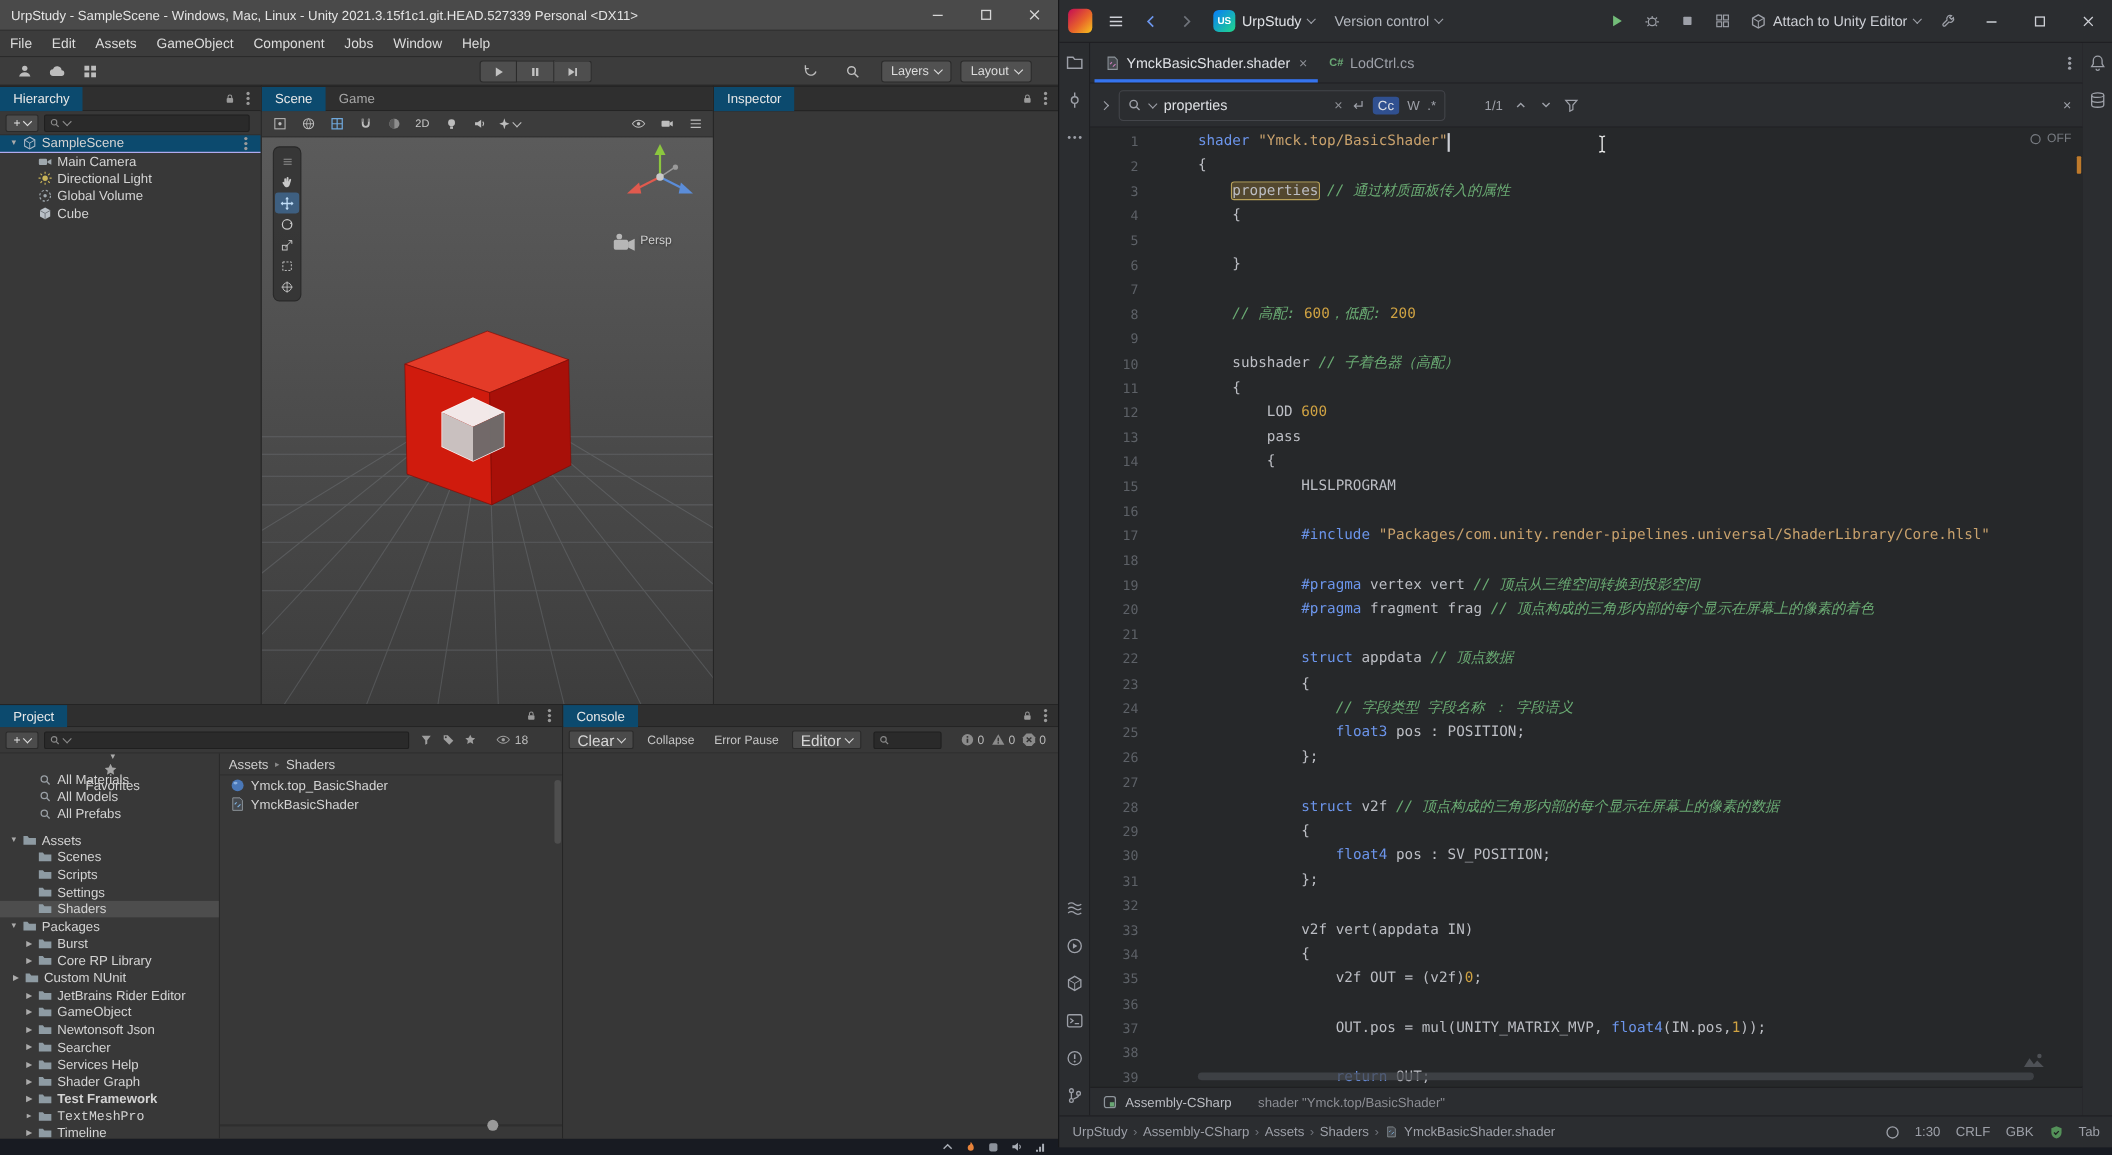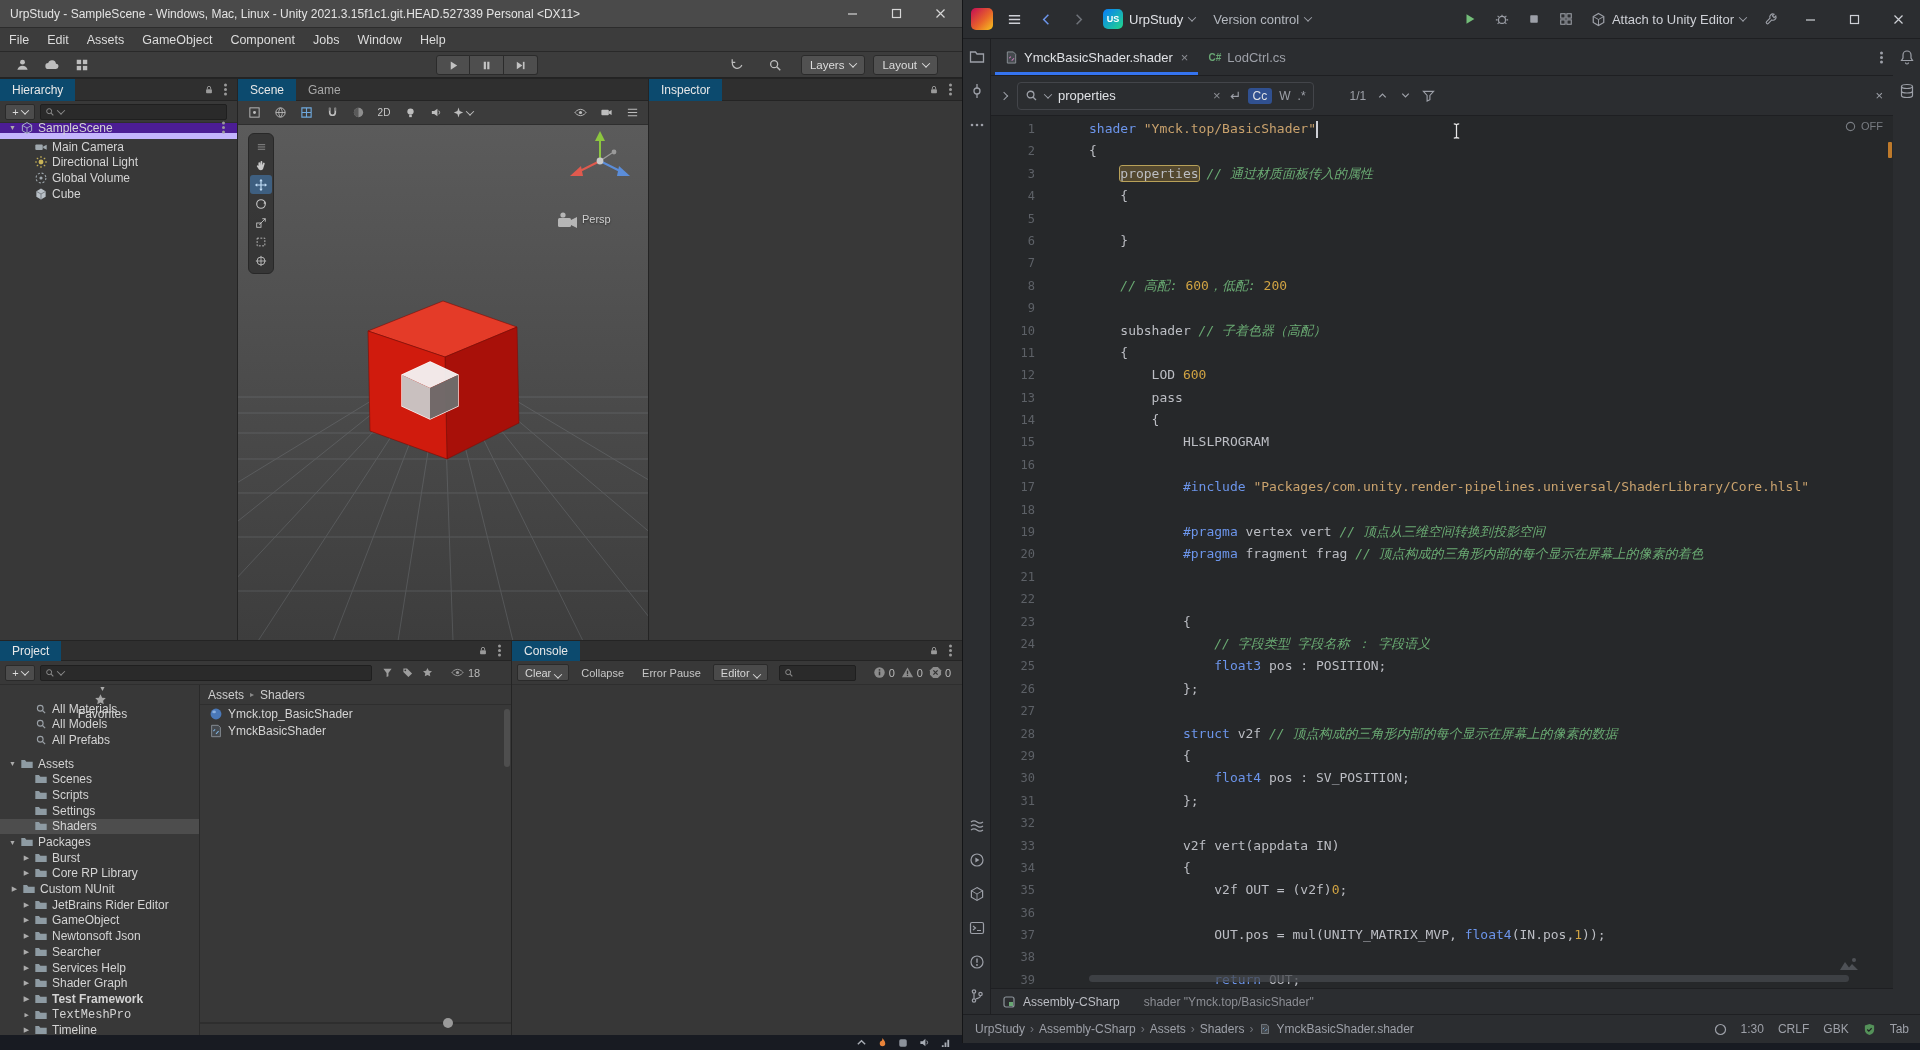--- a/index.html
+++ b/index.html
@@ -33,23 +33,23 @@
 .p-tab{height:22px;display:flex;align-items:center;gap:5px;padding:0 12px;font-size:12px;color:#A8A8A8}
 .p-tab.active{background:#0c4a6e;color:#E8E8E8}
 .p-icons{margin-left:auto;display:flex;gap:10px;align-items:center;padding-right:10px;color:#9A9A9A}
 .u-toolrow{height:22px;display:flex;align-items:center;padding:0 5px;border-bottom:1px solid #2E2E2E;background:#383838}
 .u-add{width:30px;height:16px;background:#4C4C4C;border:1px solid #2A2A2A;border-radius:2px;font-size:11px;color:#DDD;display:flex;align-items:center;justify-content:center;gap:3px;flex:none}
 .u-search{flex:1;height:16px;background:#2A2A2A;border:1px solid #1F1F1F;border-radius:2px;margin:0 5px;display:flex;align-items:center;gap:3px;padding:0 4px;color:#8A8A8A;font-size:11px}
 .trow{height:15.7px;display:flex;align-items:center;font-size:12px;color:#D4D4D4;white-space:nowrap;width:100%}
 .trow .arrow{width:13px;font-size:7px;color:#ABABAB;text-align:center;flex:none}
 .trow .ric{width:15px;height:15px;margin-right:4px;display:flex;align-items:center;justify-content:center;flex:none}
 .trow.sel{background:#4D4D4D}
-.trow.scene-row{background:#4c1d95;border-bottom:6px solid #c4b5fd}
+.trow.scene-row{background:#0c4a6e;border-bottom:1px solid #c4b5fd}
 .frow{height:17px;display:flex;align-items:center;gap:5px;font-size:12px;color:#D4D4D4;padding-left:8px;white-space:nowrap}
-.c-btn{height:17px;border:1px solid #2A2A2A;background:#4A4A4A;border-radius:2px;padding:1px 7px;font-size:11px;display:flex;align-items:flex-end;gap:4px;color:#D6D6D6;flex:none}
+.c-btn{height:17px;border:1px solid #2A2A2A;background:#4A4A4A;border-radius:2px;padding:1px 7px;font-size:14px;display:flex;align-items:center;gap:4px;color:#D6D6D6;flex:none}
 .c-flat{height:17px;padding:0 6px;font-size:11px;display:flex;align-items:center;color:#C6C6C6;flex:none}
 .count{display:flex;align-items:center;gap:3px;color:#B9B9B9;font-size:11px}
 
 #sceneviewport{position:absolute;left:0;top:46px;width:411px;height:516px;overflow:hidden;background:linear-gradient(#5B5B5B,#4A4A4A 55%,#3D3D3D)}
 .ovtools{position:absolute;left:10px;top:8px;width:26px;background:rgba(52,52,52,.92);border:1px solid #282828;border-radius:6px;display:flex;flex-direction:column;align-items:center;padding:3px 0}
 .ovbtn{width:22px;height:19px;display:flex;align-items:center;justify-content:center;color:#C8C8C8;border-radius:3px}
 .ovbtn.active{background:#3E5F80;color:#BFDcf5}
 .sc-ticon{width:22px;height:18px;display:flex;align-items:center;justify-content:center;color:#BDBDBD;flex:none}
 .persp-label{position:absolute;left:344px;top:88px;color:#D0D0D0;font-size:11px;text-shadow:0 1px 2px rgba(0,0,0,.5)}
 
@@ -1120,21 +1120,21 @@
             <div class="cline"><span class="ln">12</span><span class="ct"><span class="tk-p">        LOD </span><span class="tk-n">600</span></span></div>
             <div class="cline"><span class="ln">13</span><span class="ct"><span class="tk-p">        pass</span></span></div>
             <div class="cline"><span class="ln">14</span><span class="ct"><span class="tk-p">        {</span></span></div>
             <div class="cline"><span class="ln">15</span><span class="ct"><span class="tk-p">            HLSLPROGRAM</span></span></div>
             <div class="cline"><span class="ln">16</span><span class="ct"></span></div>
             <div class="cline"><span class="ln">17</span><span class="ct"><span class="tk-p">            </span><span class="tk-k">#include</span><span class="tk-p"> </span><span class="tk-s">"Packages/com.unity.render-pipelines.universal/ShaderLibrary/Core.hlsl"</span></span></div>
             <div class="cline"><span class="ln">18</span><span class="ct"></span></div>
             <div class="cline"><span class="ln">19</span><span class="ct"><span class="tk-p">            </span><span class="tk-k">#pragma</span><span class="tk-p"> vertex vert </span><span class="tk-c">// 顶点从三维空间转换到投影空间</span></span></div>
             <div class="cline"><span class="ln">20</span><span class="ct"><span class="tk-p">            </span><span class="tk-k">#pragma</span><span class="tk-p"> fragment frag </span><span class="tk-c">// 顶点构成的三角形内部的每个显示在屏幕上的像素的着色</span></span></div>
             <div class="cline"><span class="ln">21</span><span class="ct"></span></div>
-            <div class="cline"><span class="ln">22</span></div>
+            <div class="cline"><span class="ln">22</span><span class="ct"><span class="tk-p">            </span><span class="tk-k">struct</span><span class="tk-p"> appdata </span><span class="tk-c">// 顶点数据</span></span></div>
             <div class="cline"><span class="ln">23</span><span class="ct"><span class="tk-p">            {</span></span></div>
             <div class="cline"><span class="ln">24</span><span class="ct"><span class="tk-p">                </span><span class="tk-c">// 字段类型 字段名称 ： 字段语义</span></span></div>
             <div class="cline"><span class="ln">25</span><span class="ct"><span class="tk-p">                </span><span class="tk-k">float3</span><span class="tk-p"> pos : POSITION;</span></span></div>
             <div class="cline"><span class="ln">26</span><span class="ct"><span class="tk-p">            };</span></span></div>
             <div class="cline"><span class="ln">27</span><span class="ct"></span></div>
             <div class="cline"><span class="ln">28</span><span class="ct"><span class="tk-p">            </span><span class="tk-k">struct</span><span class="tk-p"> v2f </span><span class="tk-c">// 顶点构成的三角形内部的每个显示在屏幕上的像素的数据</span></span></div>
             <div class="cline"><span class="ln">29</span><span class="ct"><span class="tk-p">            {</span></span></div>
             <div class="cline"><span class="ln">30</span><span class="ct"><span class="tk-p">                </span><span class="tk-k">float4</span><span class="tk-p"> pos : SV_POSITION;</span></span></div>
             <div class="cline"><span class="ln">31</span><span class="ct"><span class="tk-p">            };</span></span></div>
             <div class="cline"><span class="ln">32</span><span class="ct"></span></div>

